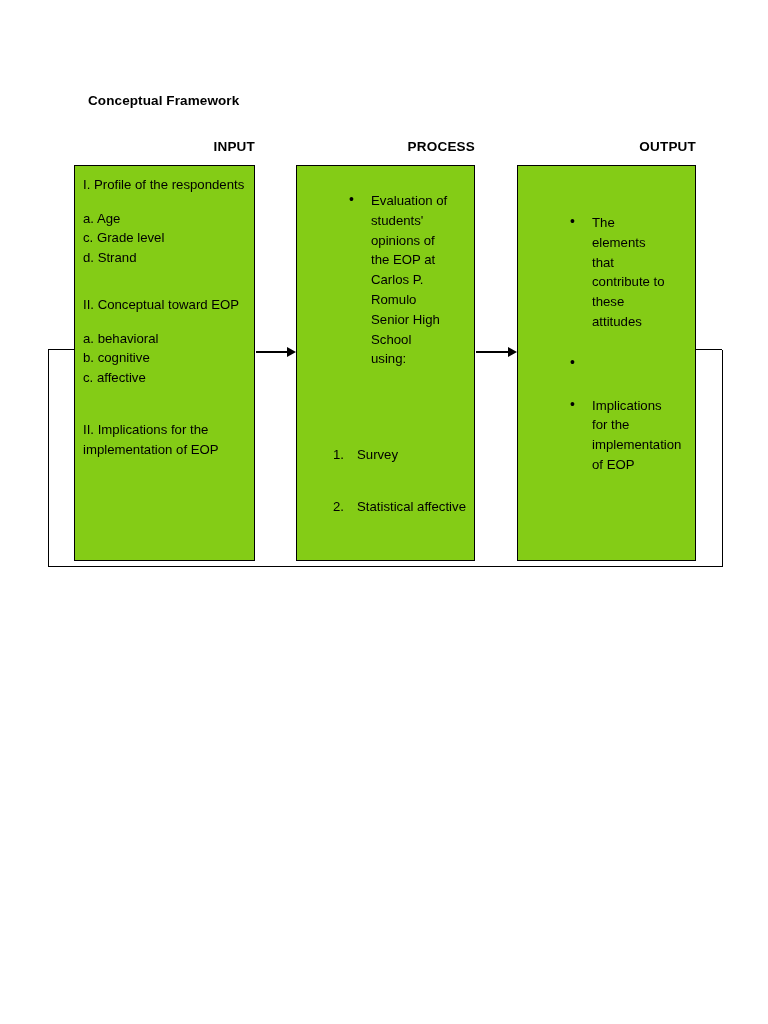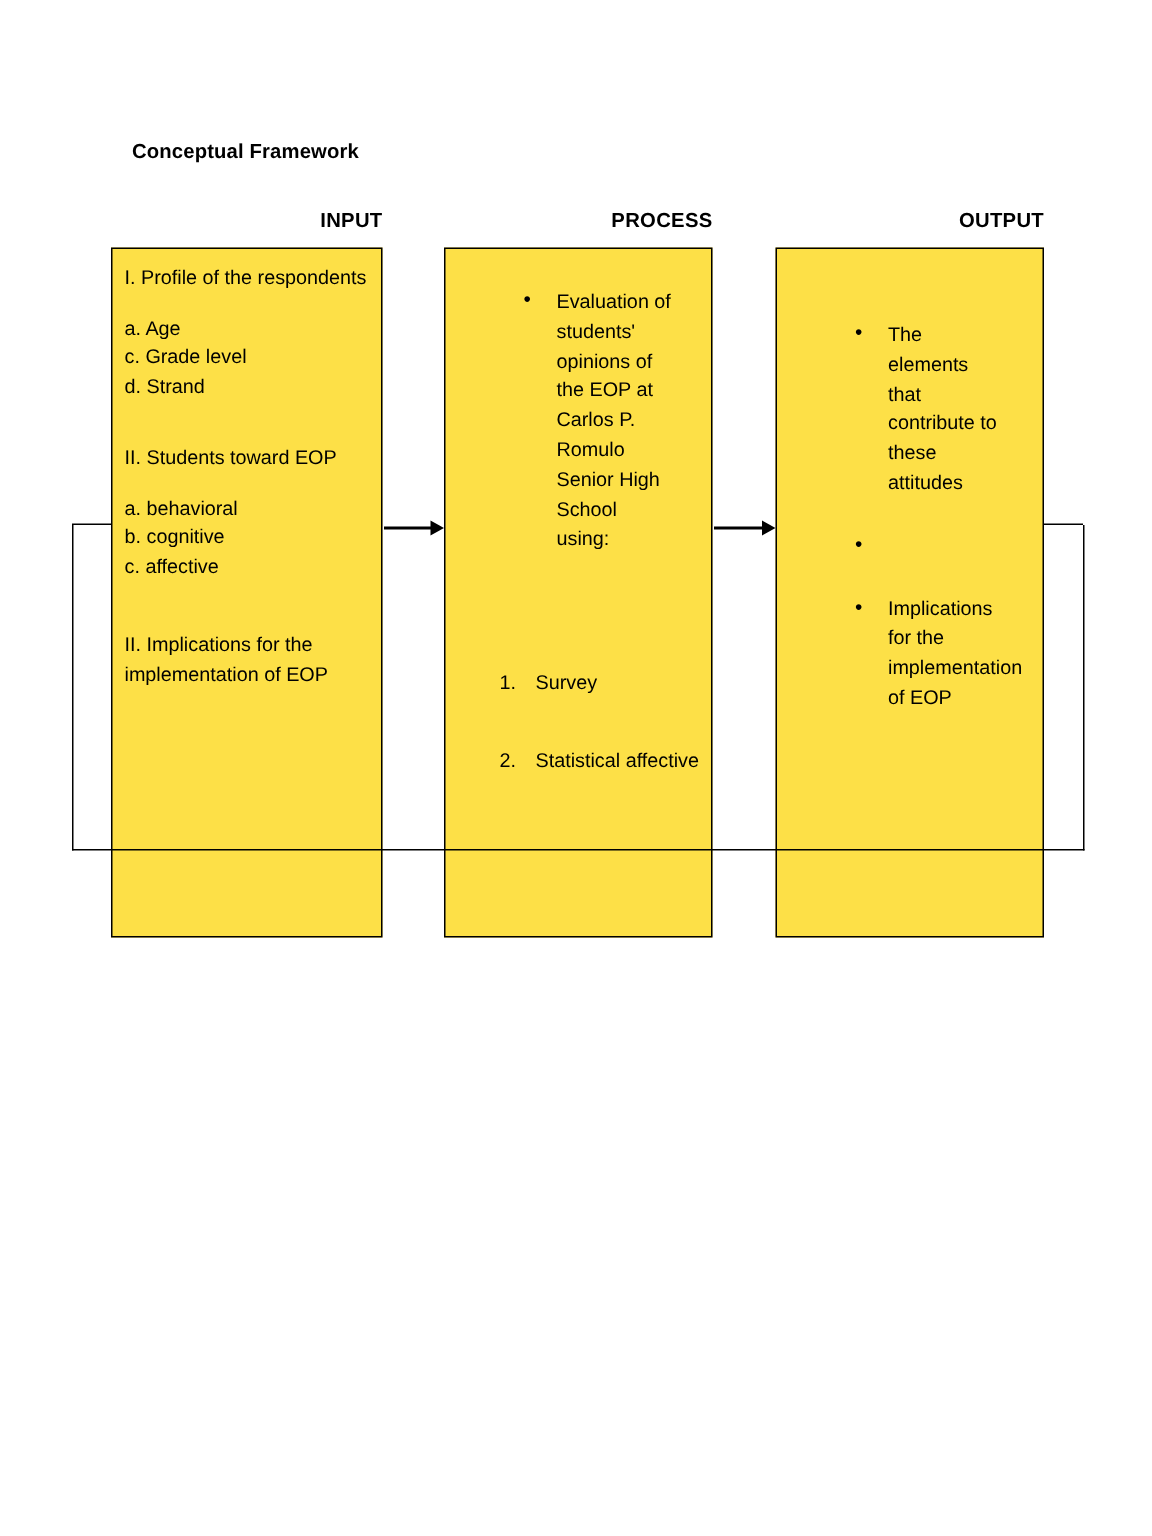--- a/index.html
+++ b/index.html
@@ -40,24 +40,24 @@
     white-space: nowrap;
     text-align: right;
   }
   #header-input  { left: 74px;  width: 181px; }
   #header-process{ left: 296px; width: 179px; }
   #header-output { left: 517px; width: 179px; }
 
   .framework-box {
     position: absolute;
     top: 165px;
-    height: 460px;
+    height: 396px;
     border: 1.4px solid #000000;
     box-sizing: border-box;
-    background: #fde047;
+    background: #84cc16;
   }
   #box-input   { left: 74px;  width: 181px; }
   #box-process { left: 296px; width: 179px; }
   #box-output  { left: 517px; width: 179px; }
 
   .box-body {
     padding: 9px 8px 0 8px;
     font-size: 13.2px;
     line-height: 19.5px;
   }
@@ -162,21 +162,21 @@
   <div class="col-header" id="header-output">OUTPUT</div>
 
   <div class="framework-box" id="box-input">
     <div class="box-body">
       <div class="plain-line">I. Profile of the respondents</div>
       <div class="spacer-sm"></div>
       <div class="plain-line">a. Age</div>
       <div class="plain-line">c. Grade level</div>
       <div class="plain-line">d. Strand</div>
       <div class="spacer-md"></div>
-      <div class="plain-line">II. Students toward EOP</div>
+      <div class="plain-line">II. Conceptual toward EOP</div>
       <div class="spacer-sm"></div>
       <div class="plain-line">a. behavioral</div>
       <div class="plain-line">b. cognitive</div>
       <div class="plain-line">c. affective</div>
       <div class="spacer-lg"></div>
       <div class="plain-line">II. Implications for the implementation of EOP</div>
     </div>
   </div>
 
   <div class="framework-box" id="box-process">

